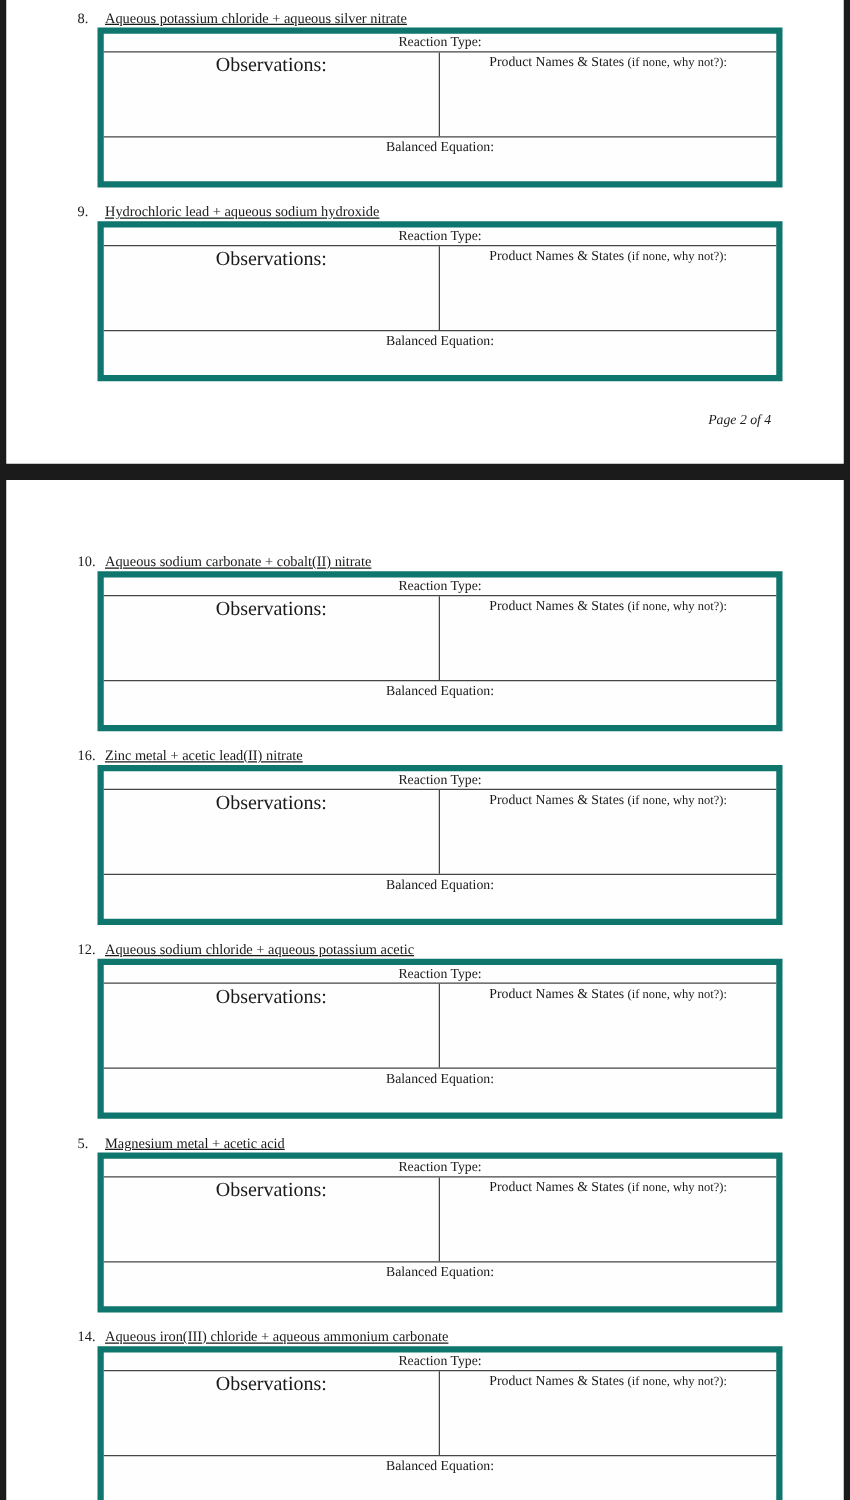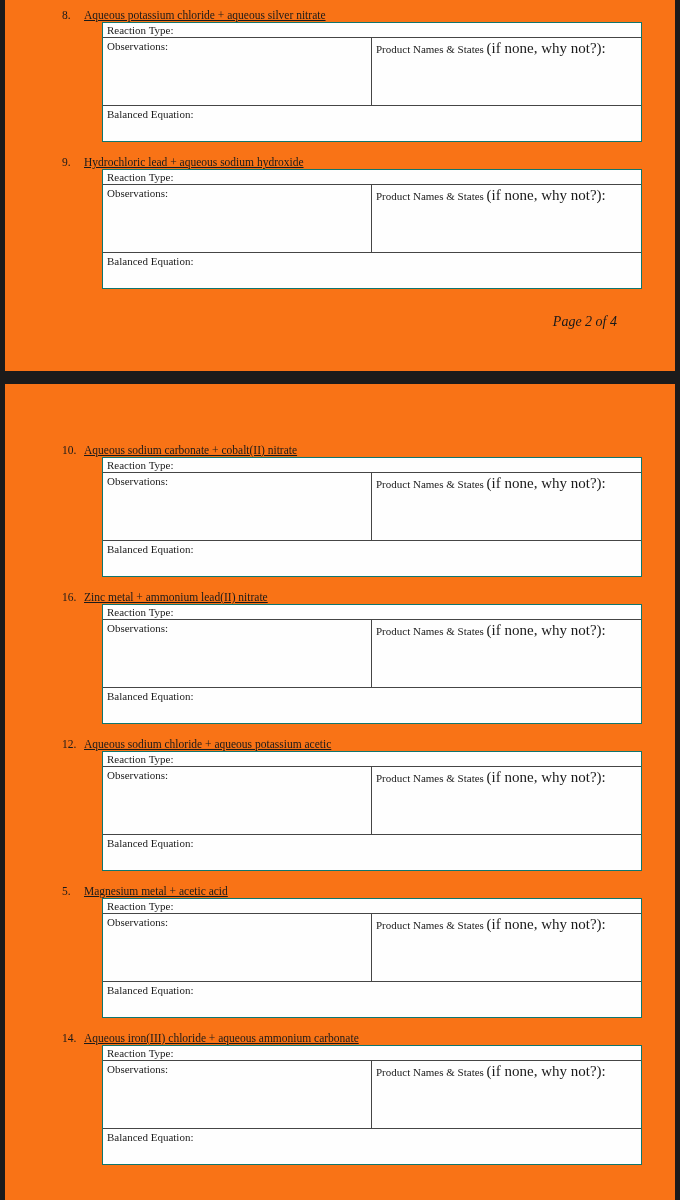--- a/index.html
+++ b/index.html
@@ -8,80 +8,81 @@
     background: #1b1b1b;
     position: relative;
     font-family: "Liberation Serif", serif;
     color: #1a1a1a;
     overflow: hidden;
   }
   .page {
     position: absolute;
     left: 5px;
     width: 670px;
-    background: #f97316;
+    background: #ffffff;
     box-sizing: border-box;
   }
   .page-top    { top: 0;     height: 371px; padding-top: 8px; }
   .page-bottom { top: 384px; height: 908px; padding-top: 59px; }
 
   .block { margin-left: 57px; margin-bottom: 13px; }
   .heading {
     font-size: 11.5px;
     height: 14px; line-height: 14px;
     white-space: nowrap;
   }
   .num { display: inline-block; width: 22px; }
   .title { text-decoration: underline; }
 
   .grid {
     width: 538px;
-    margin-left: 40px;
-    border: 1px solid #0f766e;
+    margin-left: 16px;
+    border: 5px solid #0f766e;
     background: #fefefe;
+    text-align: center;
   }
   .row-reaction {
     height: 15px; line-height: 13px;
     padding: 1px 4px;
     border-bottom: 1px solid #454545;
     box-sizing: border-box;
     font-size: 11px;
   }
   .row-split {
     display: flex;
     height: 67px;
     border-bottom: 1px solid #454545;
   }
   .cell-obs {
     width: 50%;
     border-right: 1px solid #454545;
     padding: 2px 4px;
     box-sizing: border-box;
-    font-size: 11px;
+    font-size: 16px;
   }
   .cell-prod {
     width: 50%;
     padding: 2px 4px;
     box-sizing: border-box;
     font-size: 11px;
     white-space: nowrap;
   }
-  .paren { font-size: 15px; }
+  .paren { font-size: 10px; }
   .row-balanced {
     height: 35px;
     padding: 2px 4px;
     box-sizing: border-box;
     font-size: 11px;
   }
   .footer {
     margin-top: 25px;
     margin-right: 58px;
     text-align: right;
     font-style: italic;
-    font-size: 14px;
+    font-size: 11px;
   }
 </style>
 </head>
 <body>
 
 <div class="page page-top">
 
   <div class="block">
     <div class="heading">
       <span class="num">8.</span><span class="title">Aqueous potassium chloride + aqueous silver nitrate</span>
@@ -148,21 +149,21 @@
         </div>
       </div>
       <div class="row-balanced">
         <span>Balanced Equation:</span>
       </div>
     </div>
   </div>
 
   <div class="block">
     <div class="heading">
-      <span class="num">16.</span><span class="title">Zinc metal + ammonium lead(II) nitrate</span>
+      <span class="num">16.</span><span class="title">Zinc metal + acetic lead(II) nitrate</span>
     </div>
     <div class="grid">
       <div class="row-reaction">
         <span>Reaction Type:</span>
       </div>
       <div class="row-split">
         <div class="cell-obs">
           <span>Observations:</span>
         </div>
         <div class="cell-prod">

